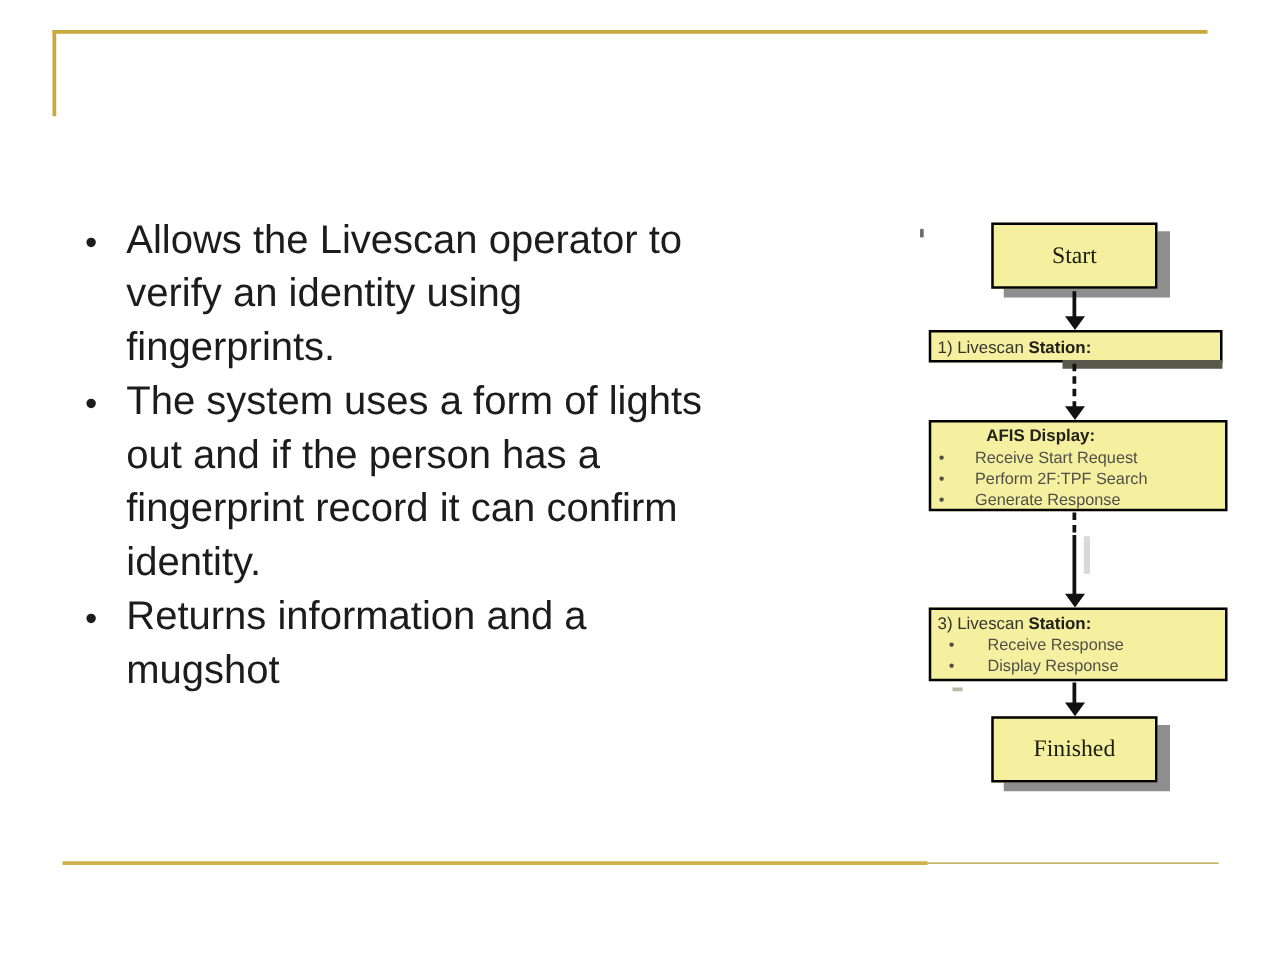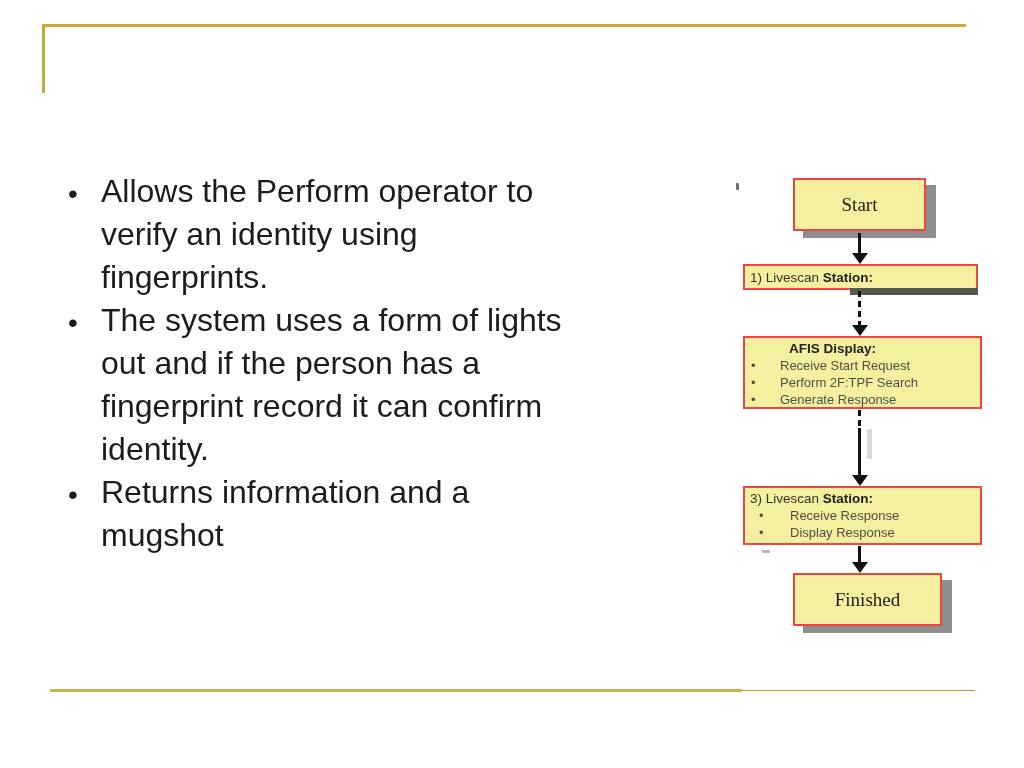--- a/index.html
+++ b/index.html
@@ -26,29 +26,29 @@
   .bullets .marker{
     position:absolute;left:0;top:2px;font-size:28px;color:#1c1c1c;line-height:43px;
   }
   .bullets .btext{
     display:inline-block;white-space:pre-line;font-size:32px;line-height:43px;color:#1c1c1c;
   }
 
   
   .flowchart{position:absolute;left:700px;top:150px;width:324px;height:500px;}
   .fc-box{
-    position:absolute;background:#F5EFA0;border:2px solid #ef4444;box-sizing:border-box;
+    position:absolute;background:#F5EFA0;border:2px solid #000000;box-sizing:border-box;
   }
   .fc-terminal{
     display:flex;align-items:center;justify-content:center;
     font-family:"Liberation Serif",serif;font-size:19px;color:#1d1d10;
     box-shadow:10px 7px 0 0 #8E8E8E;
   }
   .fc-start{left:93px;top:28px;width:133px;height:53px;}
-  .fc-finished{left:93px;top:423px;width:149px;height:53px;}
+  .fc-finished{left:93px;top:423px;width:133px;height:53px;}
 
   .fc-step1{left:43px;top:114px;width:235px;height:26px;padding:3px 0 0 5px;}
   .fc-afis{left:43px;top:186px;width:239px;height:73px;padding:2px 0 0 0;}
   .fc-step3{left:43px;top:336px;width:239px;height:59px;padding:2px 16px 0 5px;}
 
   .fc-heading{font-size:13.5px;line-height:17px;color:#33332a;}
   .fc-heading .hb{font-weight:bold;color:#22221a;}
   .fc-afis-title{font-size:13.5px;line-height:17px;font-weight:bold;color:#22221a;margin-left:44px;}
   .fc-row{position:relative;padding-left:40px;font-size:13px;line-height:17px;color:#4f4f48;}
   .fc-row .dot{position:absolute;left:9px;top:0;font-size:13px;color:#4f4f48;}
@@ -84,21 +84,21 @@
 
 <div class="slide">
 
   <div class="rule top-h"></div>
   <div class="rule top-v"></div>
 
 
   <ul class="bullets">
     <li>
       <span class="marker">•</span>
-      <span class="btext">Allows the Perform operator to
+      <span class="btext">Allows the Livescan operator to
 verify an identity using
 fingerprints.</span>
     </li>
     <li>
       <span class="marker">•</span>
       <span class="btext">The system uses a form of lights
 out and if the person has a
 fingerprint record it can confirm
 identity.</span>
     </li>

